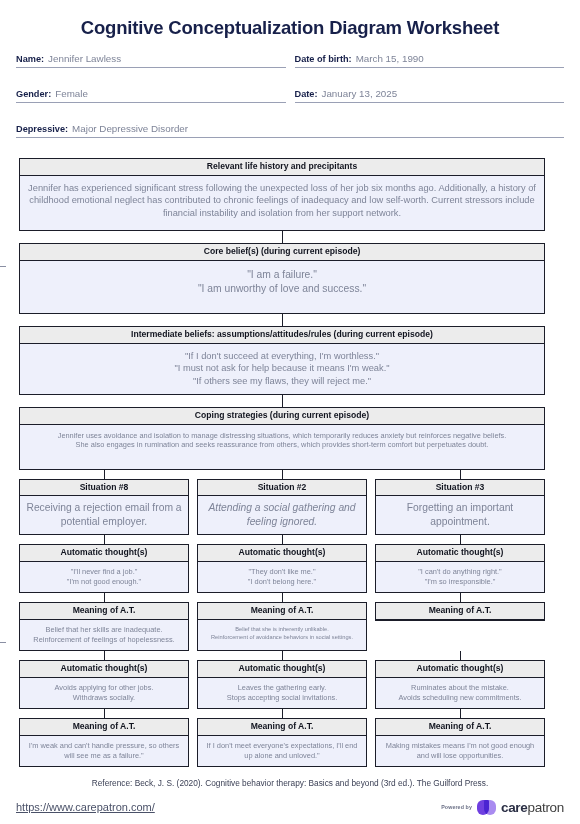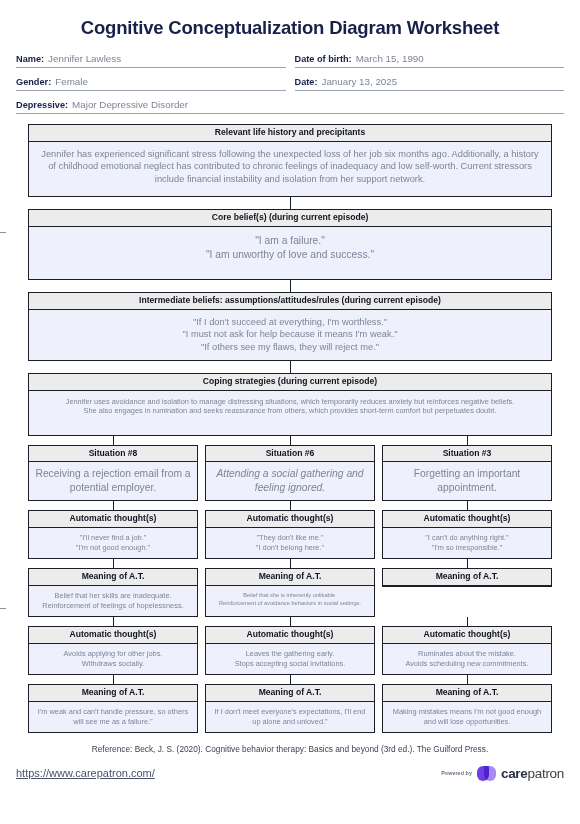--- a/index.html
+++ b/index.html
@@ -26,21 +26,21 @@
     margin: 17px 0 14px 0;
   }
 
   
   .form-head {
     padding: 0 16px;
   }
   .form-row {
     display: flex;
     gap: 0;
-    margin-bottom: 8px;
+    margin-bottom: 20px;
   }
   .field {
     display: flex;
     align-items: baseline;
     border-bottom: 1px solid #9aa0b5;
     padding-bottom: 1px;
     min-height: 15px;
   }
   .field.half { width: 50%; }
   .field.half + .field.half { margin-left: 9px; }
@@ -55,22 +55,22 @@
   .field-value {
     font-size: 9.8px;
     color: #7e8498;
     white-space: nowrap;
     overflow: hidden;
   }
 
   
   .diagram {
     position: relative;
-    margin: 10px 0 0 0;
-    padding: 0 28px;
+    margin: 10px 16px 0 0;
+    padding: 0 19px;
   }
 
   .node {
     border: 1px solid #8d93a8;
     background: #eef0fb;
     position: relative;
   }
   .node.strong { border: 1.6px solid #1b1d29; }
   .node-head {
     background: #ececec;
@@ -275,21 +275,21 @@
 
   <div class="cols">
     <div class="col">
       <div class="node strong">
         <div class="node-head">Situation #8</div>
         <div class="node-body t-lg" style="min-height:36px;">Receiving a rejection email from a potential employer.</div>
       </div>
     </div>
     <div class="col">
       <div class="node strong">
-        <div class="node-head">Situation #6</div>
+        <div class="node-head">Situation #2</div>
         <div class="node-body t-lg" style="min-height:36px;font-style:italic;">Attending a social gathering and feeling ignored.</div>
       </div>
     </div>
     <div class="col">
       <div class="node strong">
         <div class="node-head">Situation #3</div>
         <div class="node-body t-lg" style="min-height:36px;">Forgetting an important appointment.</div>
       </div>
     </div>
   </div>

